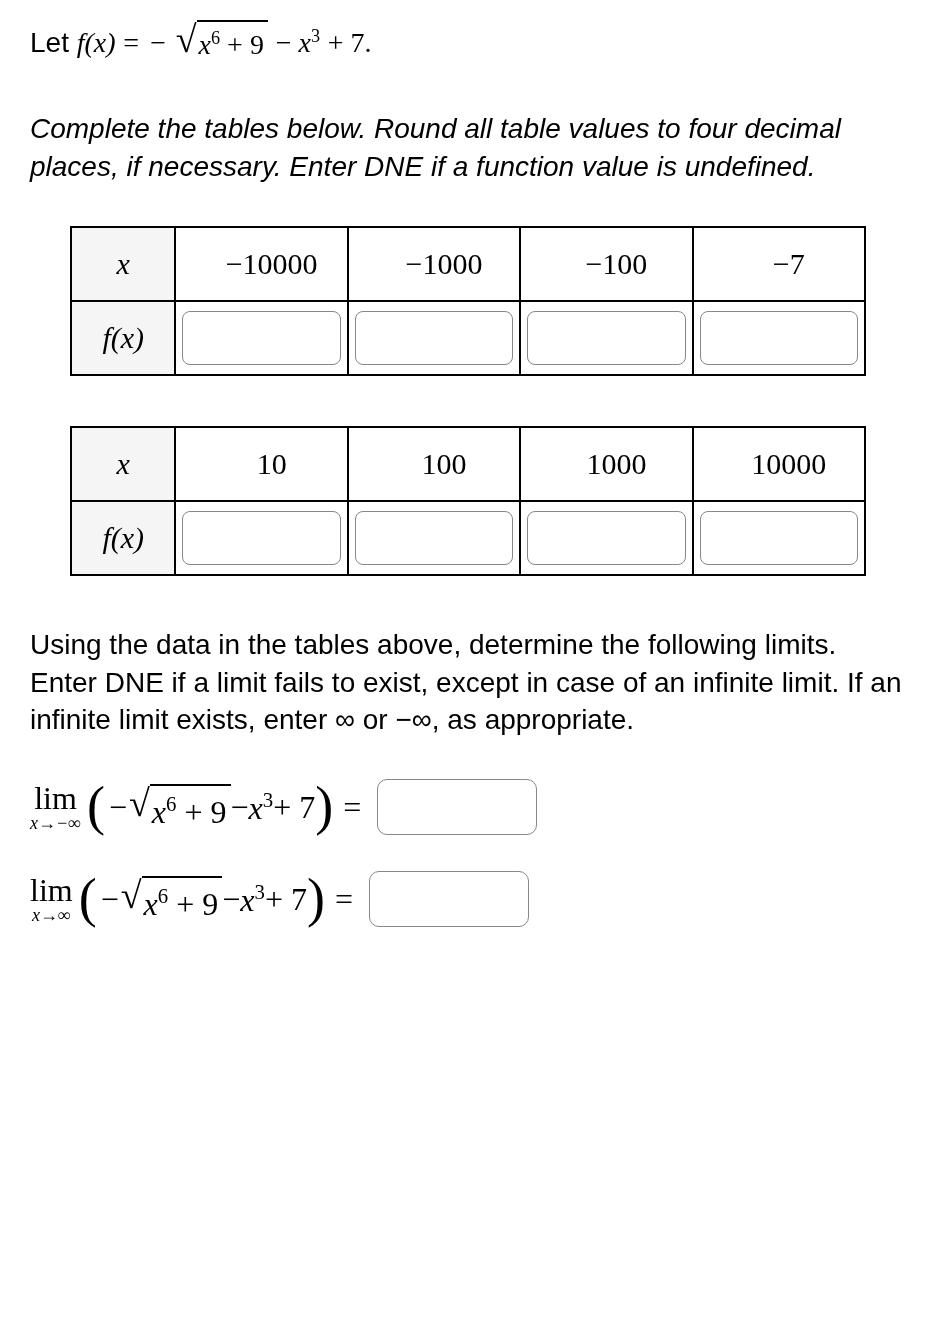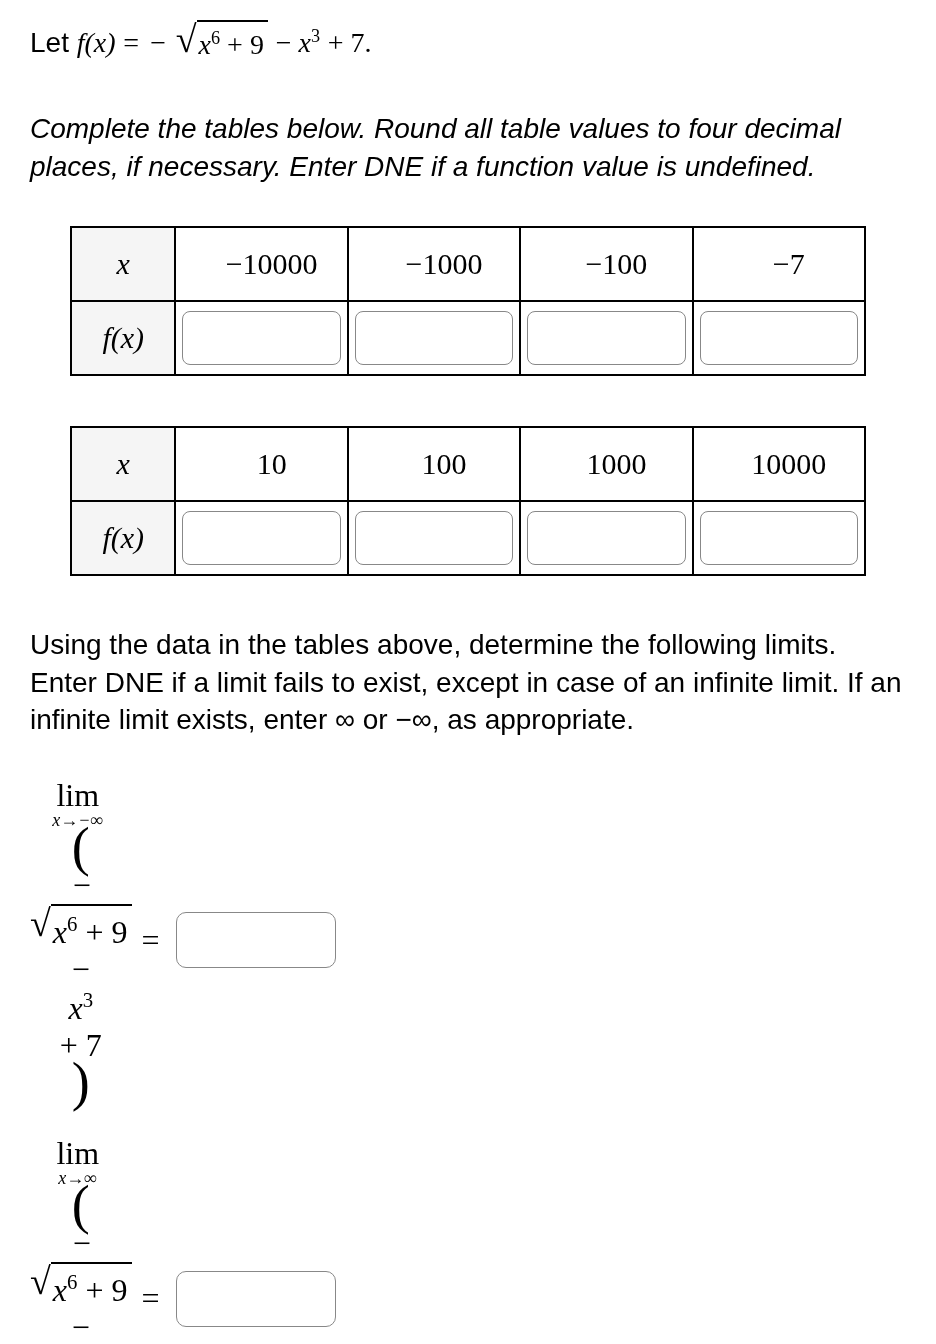--- a/index.html
+++ b/index.html
@@ -76,21 +76,20 @@
     .limit-row {
       display: flex;
       align-items: center;
       margin-bottom: 36px;
       font-family: 'Times New Roman', Times, serif;
       font-size: 32px;
     }
     .limit-expr {
       display: flex;
       align-items: center;
-      flex-direction: column;
     }
     .limit-op {
       display: inline-flex;
       flex-direction: column;
       align-items: center;
       line-height: 1;
       margin-right: 6px;
     }
     .limit-top {
       font-size: 32px;

